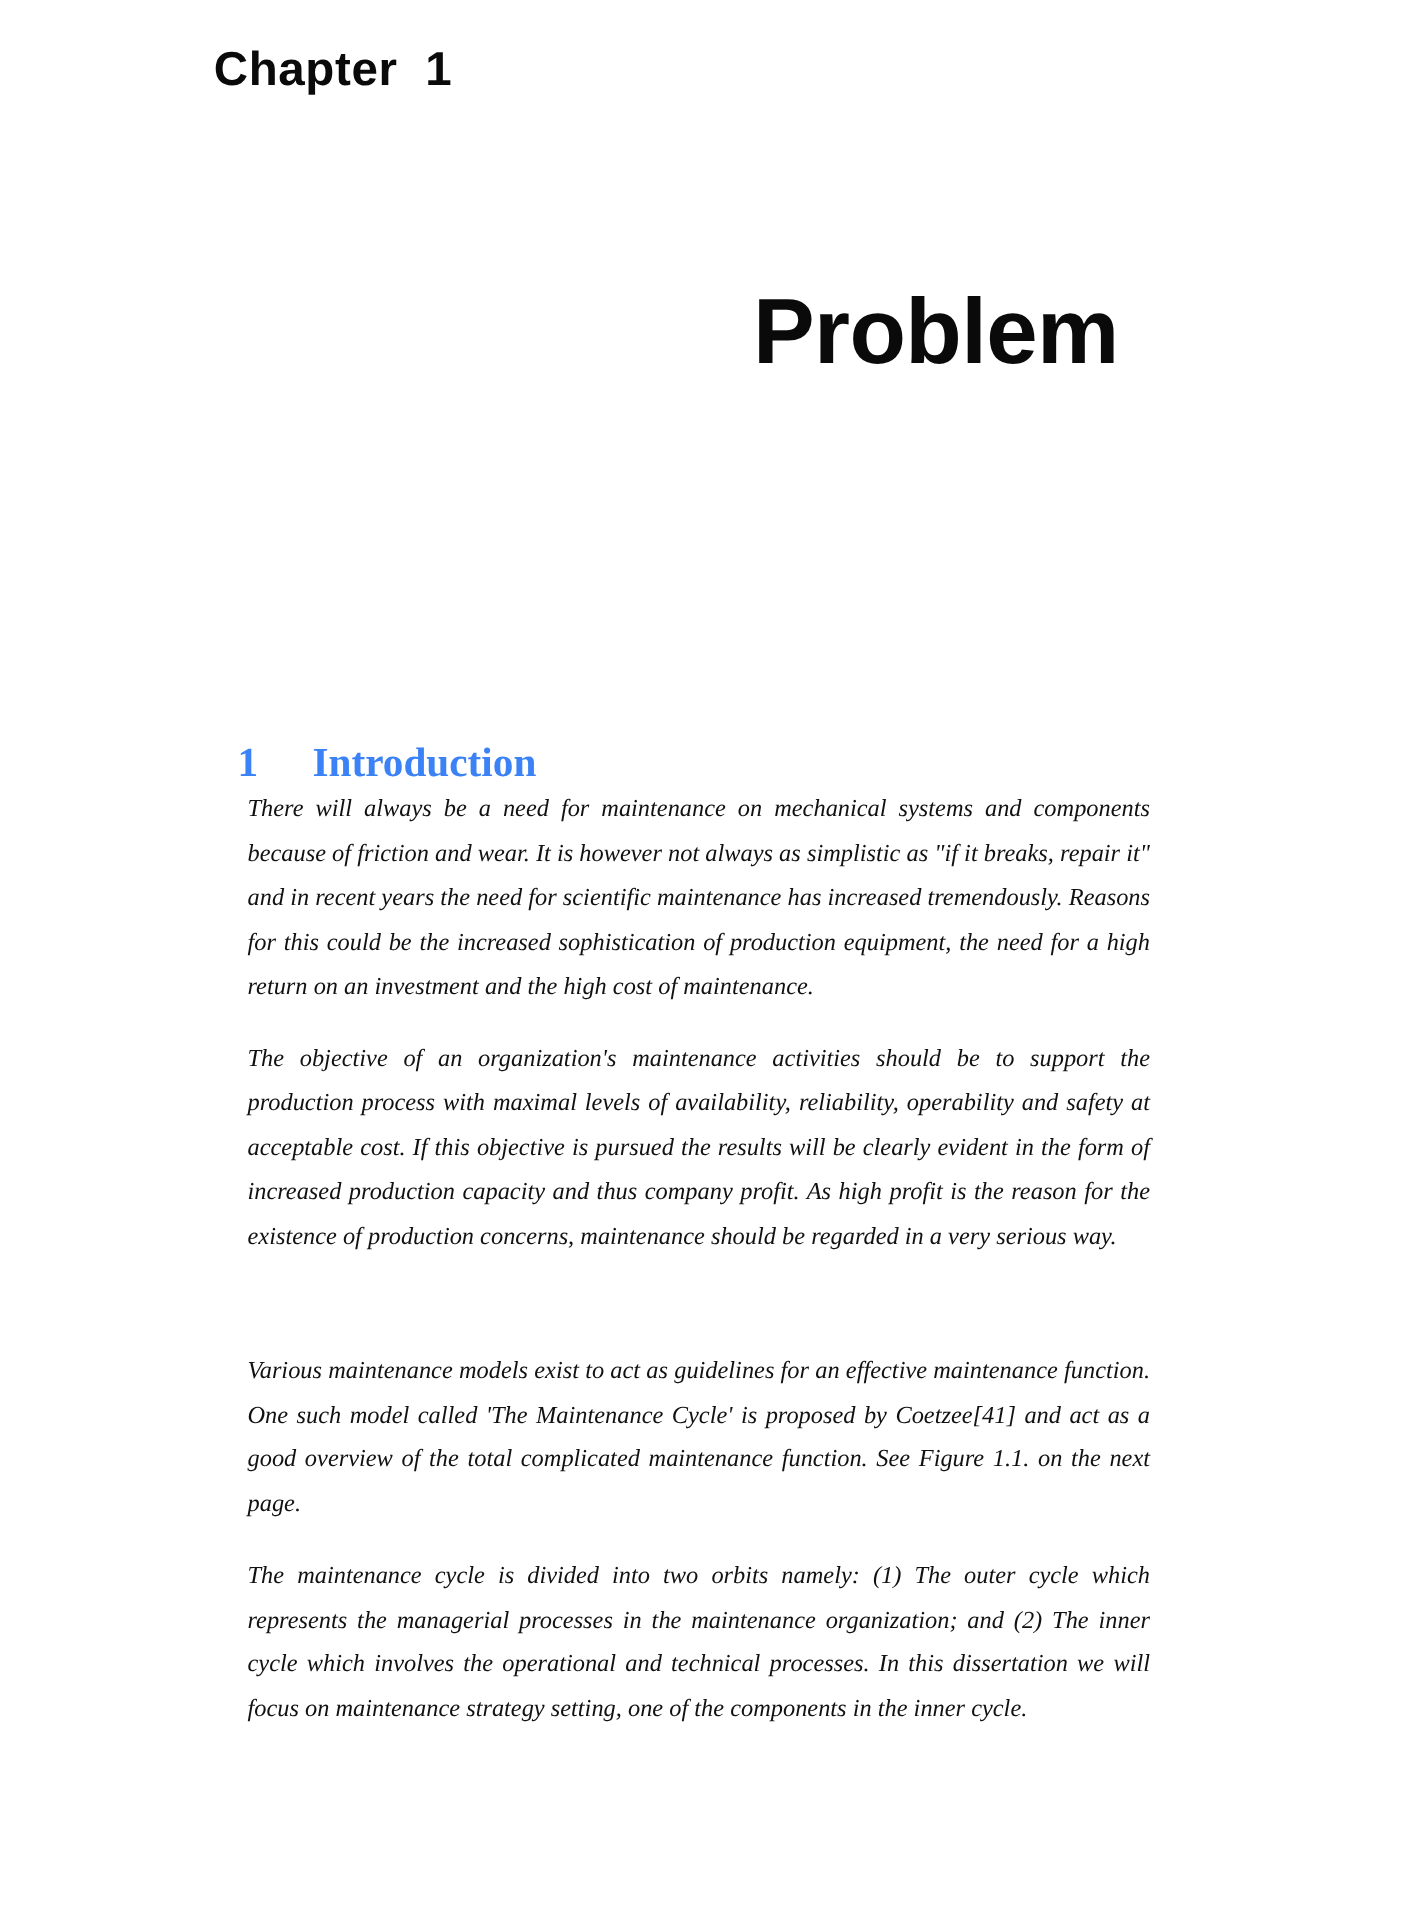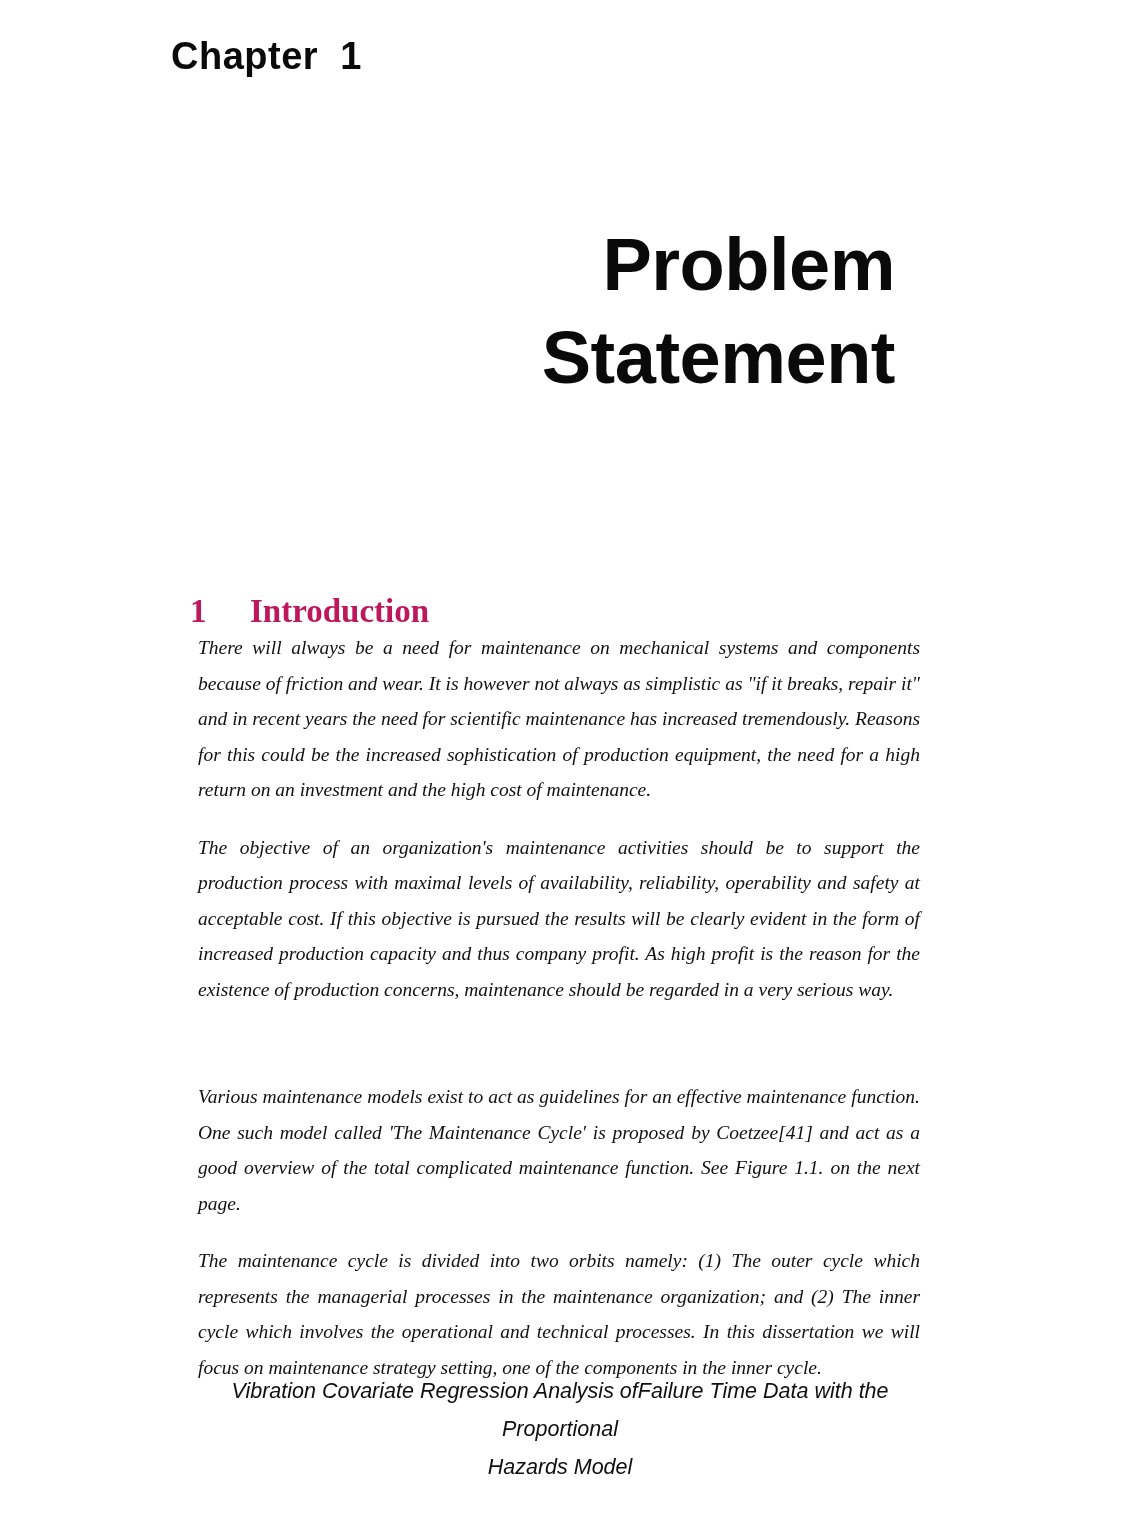--- a/index.html
+++ b/index.html
@@ -57,21 +57,21 @@
   }
 
   
   .section-heading {
     position: absolute;
     left: 157px;
     top: 556px;
     font-family: "Liberation Serif", "DejaVu Serif", serif;
     font-weight: bold;
     font-size: 33px;
-    color: #be185d;
+    color: #3b82f6;
     white-space: pre;
   }
   .section-heading .sec-num {
     display: inline-block;
     width: 60px;
   }
 
   
   .body-col {
     position: absolute;
@@ -109,32 +109,27 @@
 </style>
 </head>
 <body>
 
 <div class="page">
 
   <div class="chapter-label">Chapter  1</div>
 
   <div class="doc-title">
     <span class="tl">Problem</span>
-    <span class="tl">Statement</span>
   </div>
 
   <div class="section-heading">
     <span class="sec-num">1</span><span>Introduction</span>
   </div>
 
   <div class="body-col">
     <p class="para">There will always be a need for maintenance on mechanical systems and components because of friction and wear. It is however not always as simplistic as "if it breaks, repair it" and in recent years the need for scientific maintenance has increased tremendously. Reasons for this could be the increased sophistication of production equipment, the need for a high return on an investment and the high cost of maintenance.</p>
     <p class="para gap-large">The objective of an organization's maintenance activities should be to support the production process with maximal levels of availability, reliability, operability and safety at acceptable cost. If this objective is pursued the results will be clearly evident in the form of increased production capacity and thus company profit. As high profit is the reason for the existence of production concerns, maintenance should be regarded in a very serious way.</p>
     <p class="para">Various maintenance models exist to act as guidelines for an effective maintenance function. One such model called 'The Maintenance Cycle' is proposed by Coetzee[41] and act as a good overview of the total complicated maintenance function. See Figure 1.1. on the next page.</p>
     <p class="para">The maintenance cycle is divided into two orbits namely: (1) The outer cycle which represents the managerial processes in the maintenance organization; and (2) The inner cycle which involves the operational and technical processes. In this dissertation we will focus on maintenance strategy setting, one of the components in the inner cycle.</p>
   </div>
 
-  <div class="footer">
-    <div>Vibration Covariate Regression Analysis ofFailure Time Data with the Proportional</div>
-    <div>Hazards Model</div>
-  </div>
 
 </div>
 
 </body></html>

